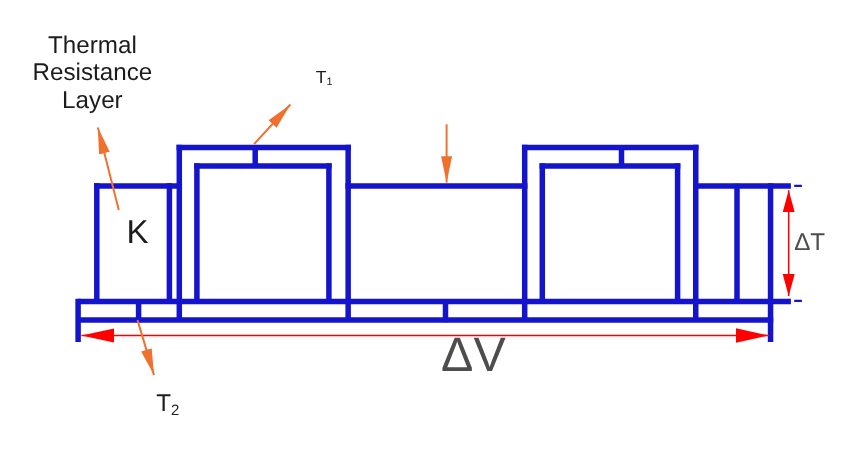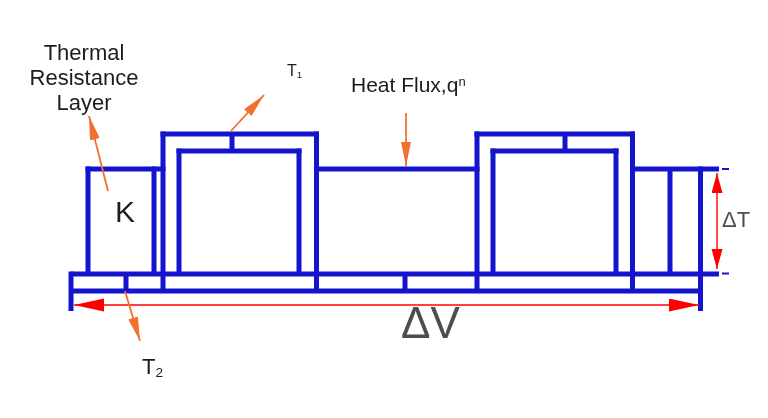--- a/index.html
+++ b/index.html
@@ -13,21 +13,21 @@
     font-family:"Liberation Sans", sans-serif;
   }
   svg.drawing { position:absolute; left:0; top:0; }
   .st   { stroke:var(--structure); stroke-width:5; fill:none; }
   .st-thin { stroke:var(--structure); stroke-width:2; fill:none; }
   .dim  { stroke:var(--dimension); stroke-width:1.4; fill:none; }
   .leader { stroke:var(--leader); stroke-width:1.8; fill:none; }
   .head-o { fill:var(--leader); }
   .head-r { fill:var(--dimension); }
   .lbl { position:absolute; color:var(--text); line-height:1; white-space:nowrap; }
-  .lbl.multi { white-space:pre-line; text-align:center; line-height:25px;margin-top:12px; }
+  .lbl.multi { white-space:pre-line; text-align:center; line-height:25px; }
   .lbl.gray { color:var(--dim-text); }
   .lbl sub { font-size:0.62em; position:relative; bottom:-0.22em; vertical-align:baseline; }
   .lbl sup { font-size:0.62em; position:relative; top:-0.5em; vertical-align:baseline; }
 </style>
 </head>
 <body>
 
 <div class="canvas">
 
   <svg class="drawing" width="768" height="418" viewBox="0 0 768 418">
@@ -86,21 +86,20 @@
     <line class="leader" x1="406" y1="113" x2="406" y2="166" marker-end="url(#head-o)"></line>
     <line class="leader" x1="125" y1="291" x2="140" y2="341" marker-end="url(#head-o)"></line>
   </svg>
 
   <div class="lbl multi" style="left:10px; top:28px; width:148px; font-size:22px;">Thermal
 Resistance
 Layer</div>
 
   <div class="lbl" style="left:287px; top:63px; font-size:16px;"><span>T</span><sub>1</sub></div>
 
-  <div class="lbl" style="left:351px; top:74px; font-size:21px;"><span>Heat Flux,q</span><sup>n</sup></div>
 
   <div class="lbl" style="left:115px; top:197px; font-size:30px;">K</div>
 
   <div class="lbl" style="left:142px; top:356px; font-size:22px;"><span>T</span><sub>2</sub></div>
 
   <div class="lbl gray" style="left:353px; top:301px; font-size:44px;margin-left:48px;">ΔV</div>
 
   <div class="lbl gray" style="left:722px; top:209px; font-size:22px;">ΔT</div>
 
 </div>

